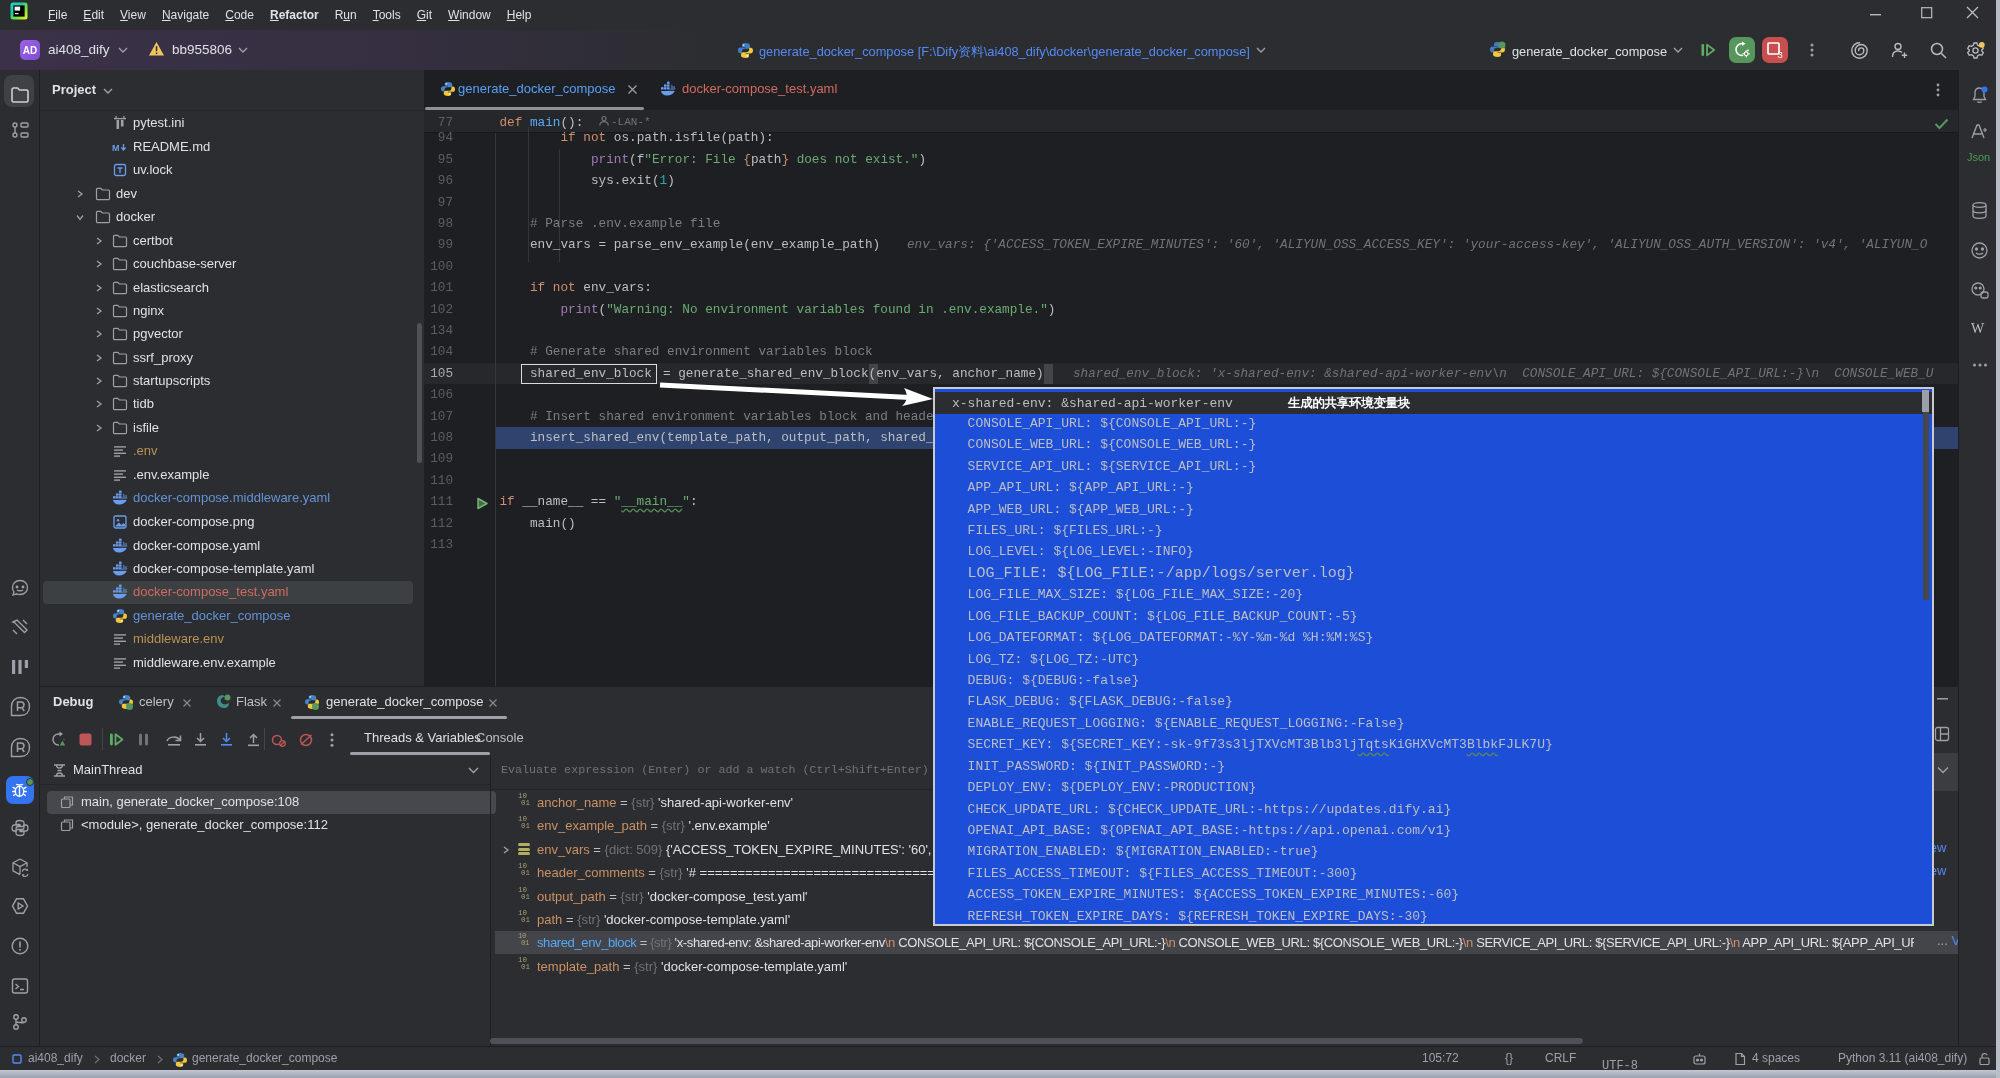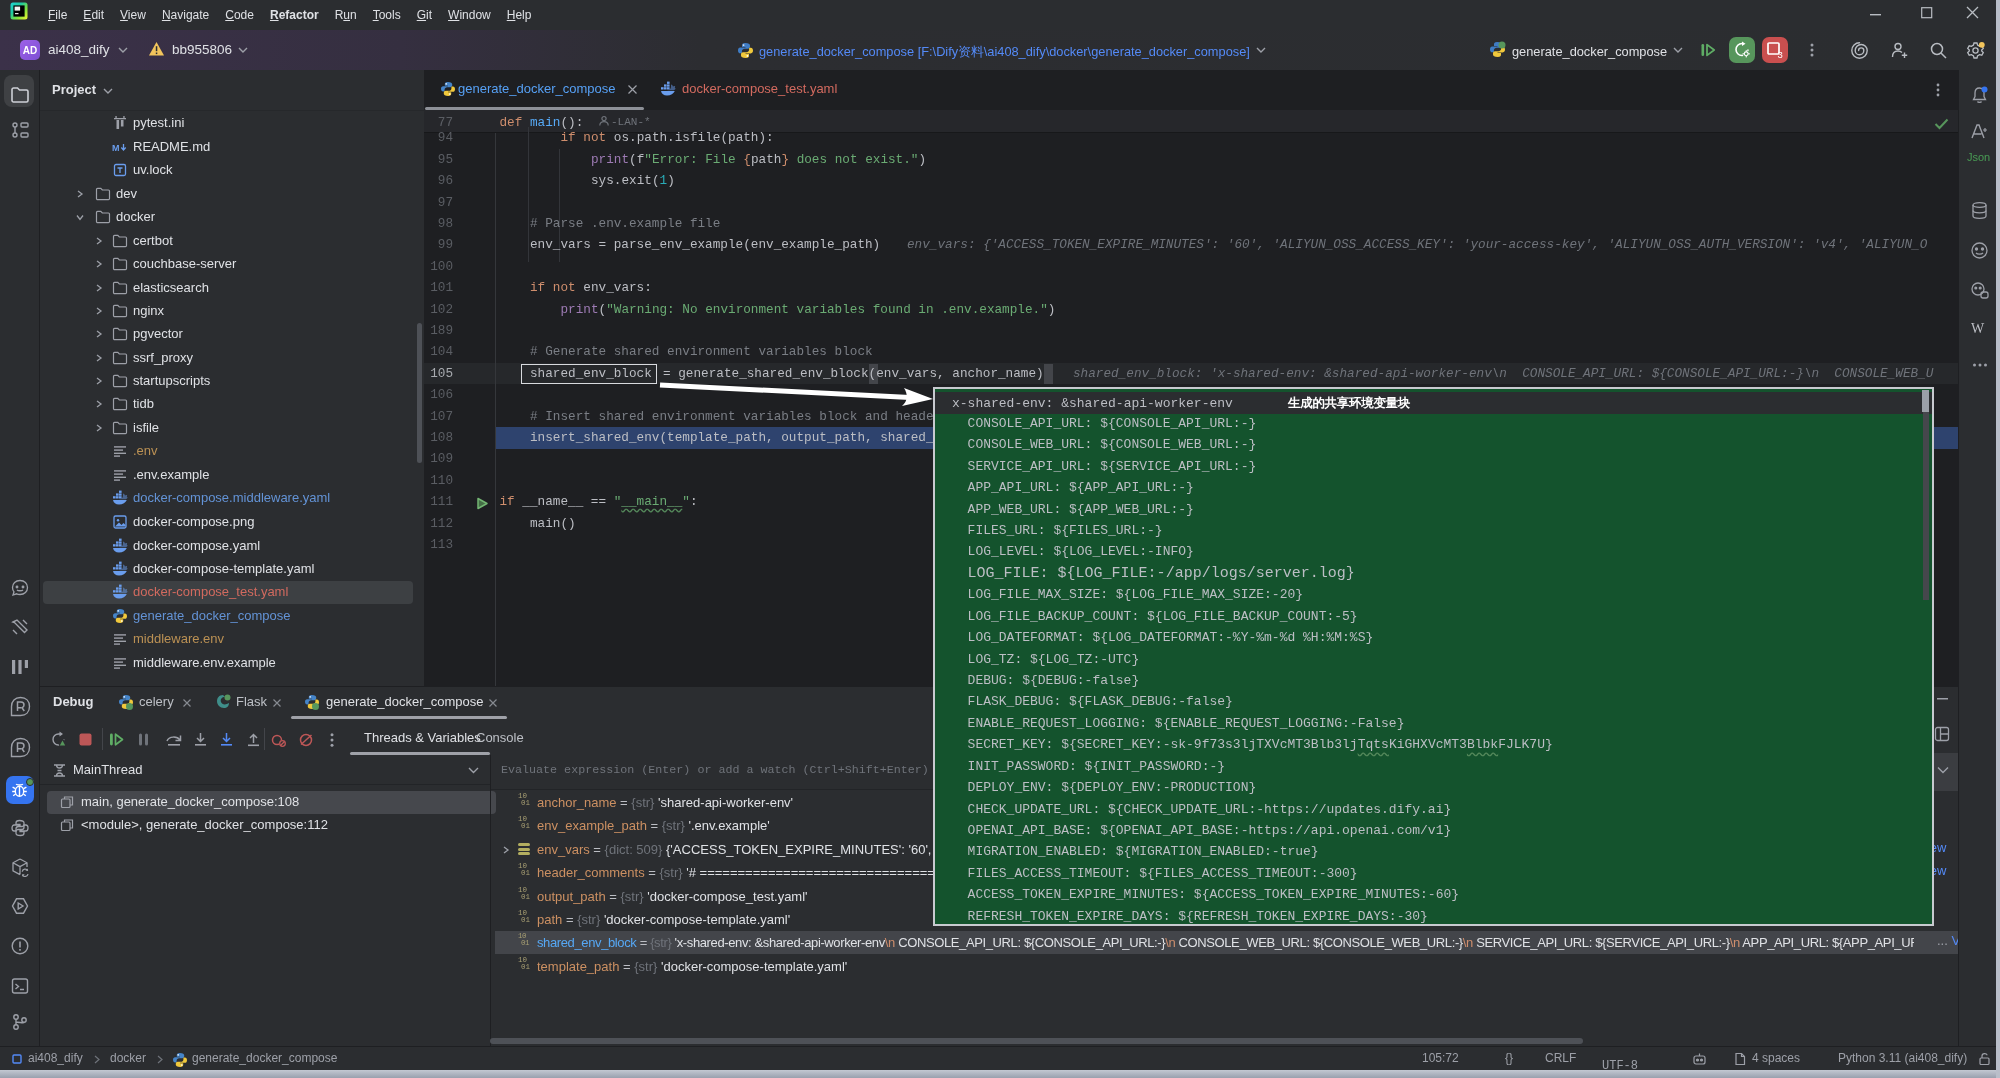--- a/index.html
+++ b/index.html
@@ -584,21 +584,21 @@
       <div class="abs lnum" style="left:0;top:142.9px;width:29px;color:#5a5d63;">98</div>
       <div class="abs code" style="left:106.0px;top:142.9px;"><span class="cm"># Parse .env.example file</span></div>
       <div class="abs lnum" style="left:0;top:164.3px;width:29px;color:#5a5d63;">99</div>
       <div class="abs code" style="left:106.0px;top:164.3px;">env_vars = parse_env_example(env_example_path)</div>
       <div class="abs code inlay" style="left:483px;top:164.3px;">env_vars: {'ACCESS_TOKEN_EXPIRE_MINUTES': '60', 'ALIYUN_OSS_ACCESS_KEY': 'your-access-key', 'ALIYUN_OSS_AUTH_VERSION': 'v4', 'ALIYUN_O</div>
       <div class="abs lnum" style="left:0;top:185.7px;width:29px;color:#5a5d63;">100</div>
       <div class="abs lnum" style="left:0;top:207.1px;width:29px;color:#5a5d63;">101</div>
       <div class="abs code" style="left:106.0px;top:207.1px;"><span class="kw">if</span> <span class="kw">not</span> env_vars:</div>
       <div class="abs lnum" style="left:0;top:228.5px;width:29px;color:#5a5d63;">102</div>
       <div class="abs code" style="left:136.5px;top:228.5px;"><span class="bi">print</span>(<span class="str">"Warning: No environment variables found in .env.example."</span>)</div>
-      <div class="abs lnum" style="left:0;top:249.9px;width:29px;color:#5a5d63;">189</div>
+      <div class="abs lnum" style="left:0;top:249.9px;width:29px;color:#5a5d63;">134</div>
       <div class="abs lnum" style="left:0;top:271.3px;width:29px;color:#5a5d63;">104</div>
       <div class="abs code" style="left:106.0px;top:271.3px;"><span class="cm"># Generate shared environment variables block</span></div>
       <div class="abs lnum" style="left:0;top:292.7px;width:29px;color:#a8abb0;">105</div>
       <div class="abs code" style="left:106px;top:292.7px;">shared_env_block</div>
       <div class="abs code" style="left:239px;top:292.7px;">= generate_shared_env_block(env_vars, anchor_name)</div>
       <div class="abs code inlay" style="left:649px;top:292.7px;">shared_env_block: 'x-shared-env: &amp;shared-api-worker-env\n  CONSOLE_API_URL: ${CONSOLE_API_URL:-}\n  CONSOLE_WEB_U</div>
       <div class="abs lnum" style="left:0;top:314.1px;width:29px;color:#5a5d63;">106</div>
       <div class="abs lnum" style="left:0;top:335.5px;width:29px;color:#5a5d63;">107</div>
       <div class="abs code" style="left:106.0px;top:335.5px;"><span class="cm"># Insert shared environment variables block and header comments</span></div>
       <div class="abs lnum" style="left:0;top:356.9px;width:29px;color:#5a5d63;">108</div>
@@ -822,21 +822,21 @@
   <svg class="abs" style="left:1894px;top:39px;" width="16" height="16" viewBox="0 0 16 16" stroke="#9da0a8" stroke-width="1.3" fill="none">
       <rect x="1.5" y="1.5" width="13" height="13" rx="2"></rect>
       <path d="M6.5 1.5 L6.5 14.5 M6.5 8 L14.5 8"></path>
     </svg>
   <div class="abs" style="left:1890px;top:66px;width:28px;height:38px;background:#3b3d41;"></div>
   <svg class="abs" style="left:1897px;top:79px;" width="12" height="8" viewBox="0 0 12 8">
       <path d="M1 1.5 L6 6.5 L11 1.5" stroke="#9da0a8" stroke-width="1.4" fill="none"></path>
     </svg>
 </div>
 
-<div class="abs" id="popup" style="left:933px;top:387px;width:1001px;height:539px;background:#14532d;border:2px solid #c8cad0;z-index:50;overflow:hidden;">
+<div class="abs" id="popup" style="left:933px;top:387px;width:1001px;height:539px;background:#1d4ed8;border:2px solid #c8cad0;z-index:50;overflow:hidden;">
   <div class="abs" style="left:0;top:3px;width:997px;height:22px;background:#2b2d30;"></div>
   <div class="abs mono" style="left:17px;top:7px;font-size:13px;color:#bcbec4;white-space:pre;">x-shared-env: &amp;shared-api-worker-env</div>
   <div class="abs" style="left:353px;top:6px;font-size:12.5px;font-weight:bold;color:#fff;letter-spacing:-0.3px;">生成的共享环境变量块</div>
   <div id="popuplines">
       <div class="abs mono" style="left:32.6px;top:23.8px;font-size:13px;line-height:21.43px;height:21.43px;color:#bcbec4;white-space:pre;">CONSOLE_API_URL: ${CONSOLE_API_URL:-}</div>
       <div class="abs mono" style="left:32.6px;top:45.2px;font-size:13px;line-height:21.43px;height:21.43px;color:#bcbec4;white-space:pre;">CONSOLE_WEB_URL: ${CONSOLE_WEB_URL:-}</div>
       <div class="abs mono" style="left:32.6px;top:66.7px;font-size:13px;line-height:21.43px;height:21.43px;color:#bcbec4;white-space:pre;">SERVICE_API_URL: ${SERVICE_API_URL:-}</div>
       <div class="abs mono" style="left:32.6px;top:88.1px;font-size:13px;line-height:21.43px;height:21.43px;color:#bcbec4;white-space:pre;">APP_API_URL: ${APP_API_URL:-}</div>
       <div class="abs mono" style="left:32.6px;top:109.5px;font-size:13px;line-height:21.43px;height:21.43px;color:#bcbec4;white-space:pre;">APP_WEB_URL: ${APP_WEB_URL:-}</div>
       <div class="abs mono" style="left:32.6px;top:131.0px;font-size:13px;line-height:21.43px;height:21.43px;color:#bcbec4;white-space:pre;">FILES_URL: ${FILES_URL:-}</div>

